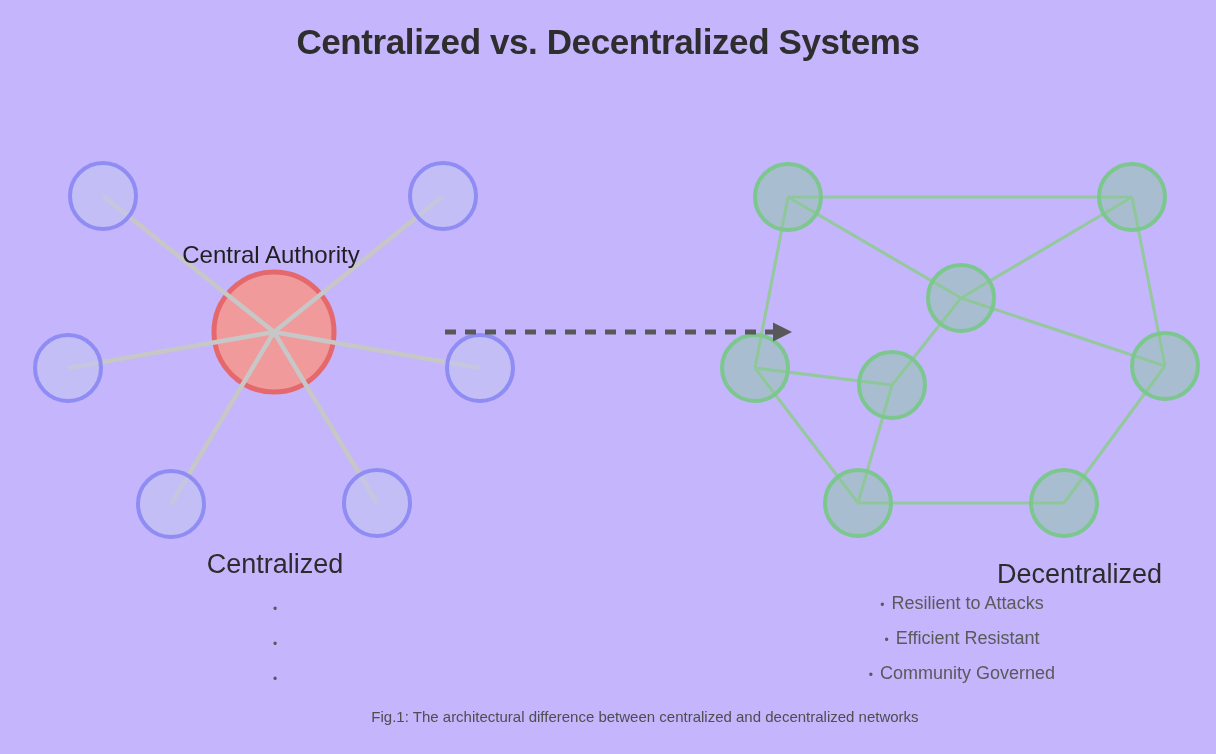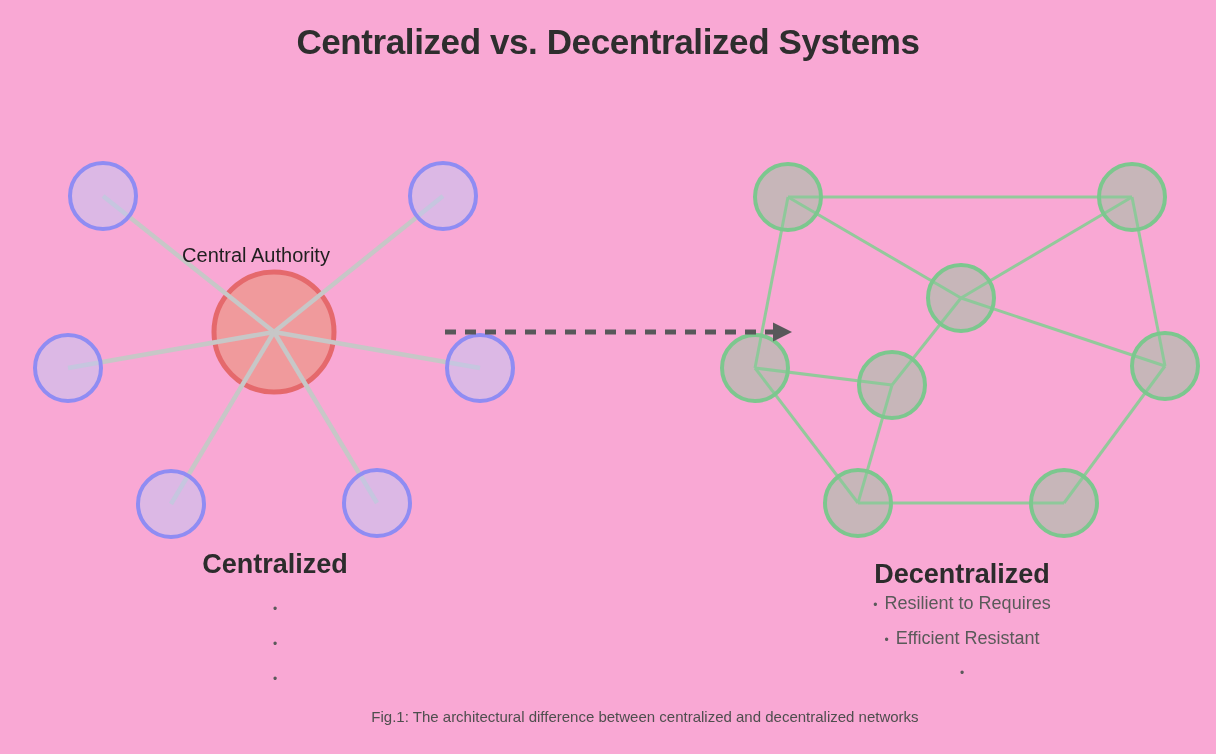--- a/index.html
+++ b/index.html
@@ -5,21 +5,21 @@
   html, body {
     margin: 0;
     padding: 0;
     background: #ffffff;
     font-family: "Liberation Sans", sans-serif;
   }
   .stage {
     position: relative;
     width: 1216px;
     height: 754px;
-    background: #f9a8d4;
+    background: #c4b5fd;
     overflow: hidden;
   }
   .page-title {
     position: absolute;
     top: 22px;
     left: 0;
     width: 100%;
     text-align: center;
     font-size: 35px;
     font-weight: 700;
@@ -27,37 +27,37 @@
     color: #2e2e2e;
   }
   #diagram-svg {
     position: absolute;
     top: 0;
     left: 0;
   }
   .hub-label {
     position: absolute;
     top: 243px;
-    left: 56px;
+    left: 71px;
     width: 400px;
     text-align: center;
-    font-size: 20px;
+    font-size: 24px;
     line-height: 24px;
     color: #1f1f1f;
   }
   .column {
     position: absolute;
     text-align: center;
   }
   .column-left  { top: 548px; left: 75px;  width: 400px; }
-  .column-right { top: 558px; left: 762px; width: 400px; }
+  .column-right { top: 558px; left: 762px; width: 400px; text-align: right; }
   .column-heading {
     margin: 0;
     font-size: 27px;
-    font-weight: 700;
+    font-weight: 400;
     line-height: 32px;
     color: #2c2c2c;
   }
   .bullets {
     display: flex;
     flex-direction: column;
   }
   .column-left  .bullets { margin-top: 19px; gap: 14px; }
   .column-right .bullets { margin-top: 3px;  gap: 12px; }
   .bullet {
@@ -145,27 +145,28 @@
         <span class="marker">•</span>
       </div>
     </div>
   </div>
 
   <div class="column column-right">
     <h2 class="column-heading">Decentralized</h2>
     <div class="bullets">
       <div class="bullet">
         <span class="marker">•</span>
-        <span>Resilient to Requires</span>
+        <span>Resilient to Attacks</span>
       </div>
       <div class="bullet">
         <span class="marker">•</span>
         <span>Efficient Resistant</span>
       </div>
       <div class="bullet">
         <span class="marker">•</span>
+        <span>Community Governed</span>
       </div>
     </div>
   </div>
 
   <div class="caption">Fig.1: The architectural difference between centralized and decentralized networks</div>
 
 </div>
 
 </body></html>

